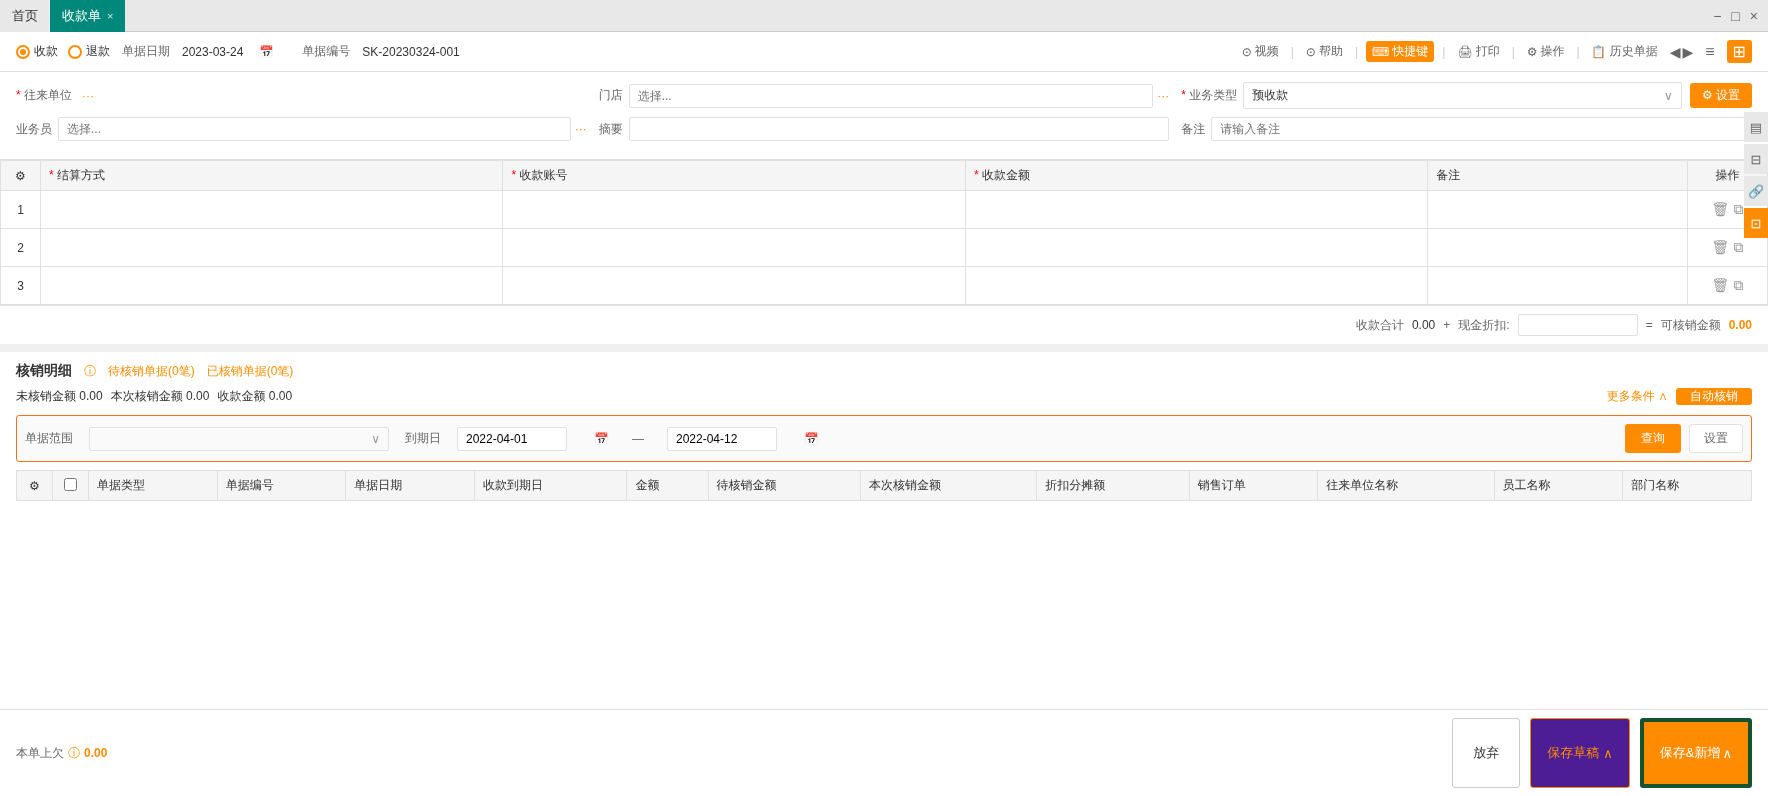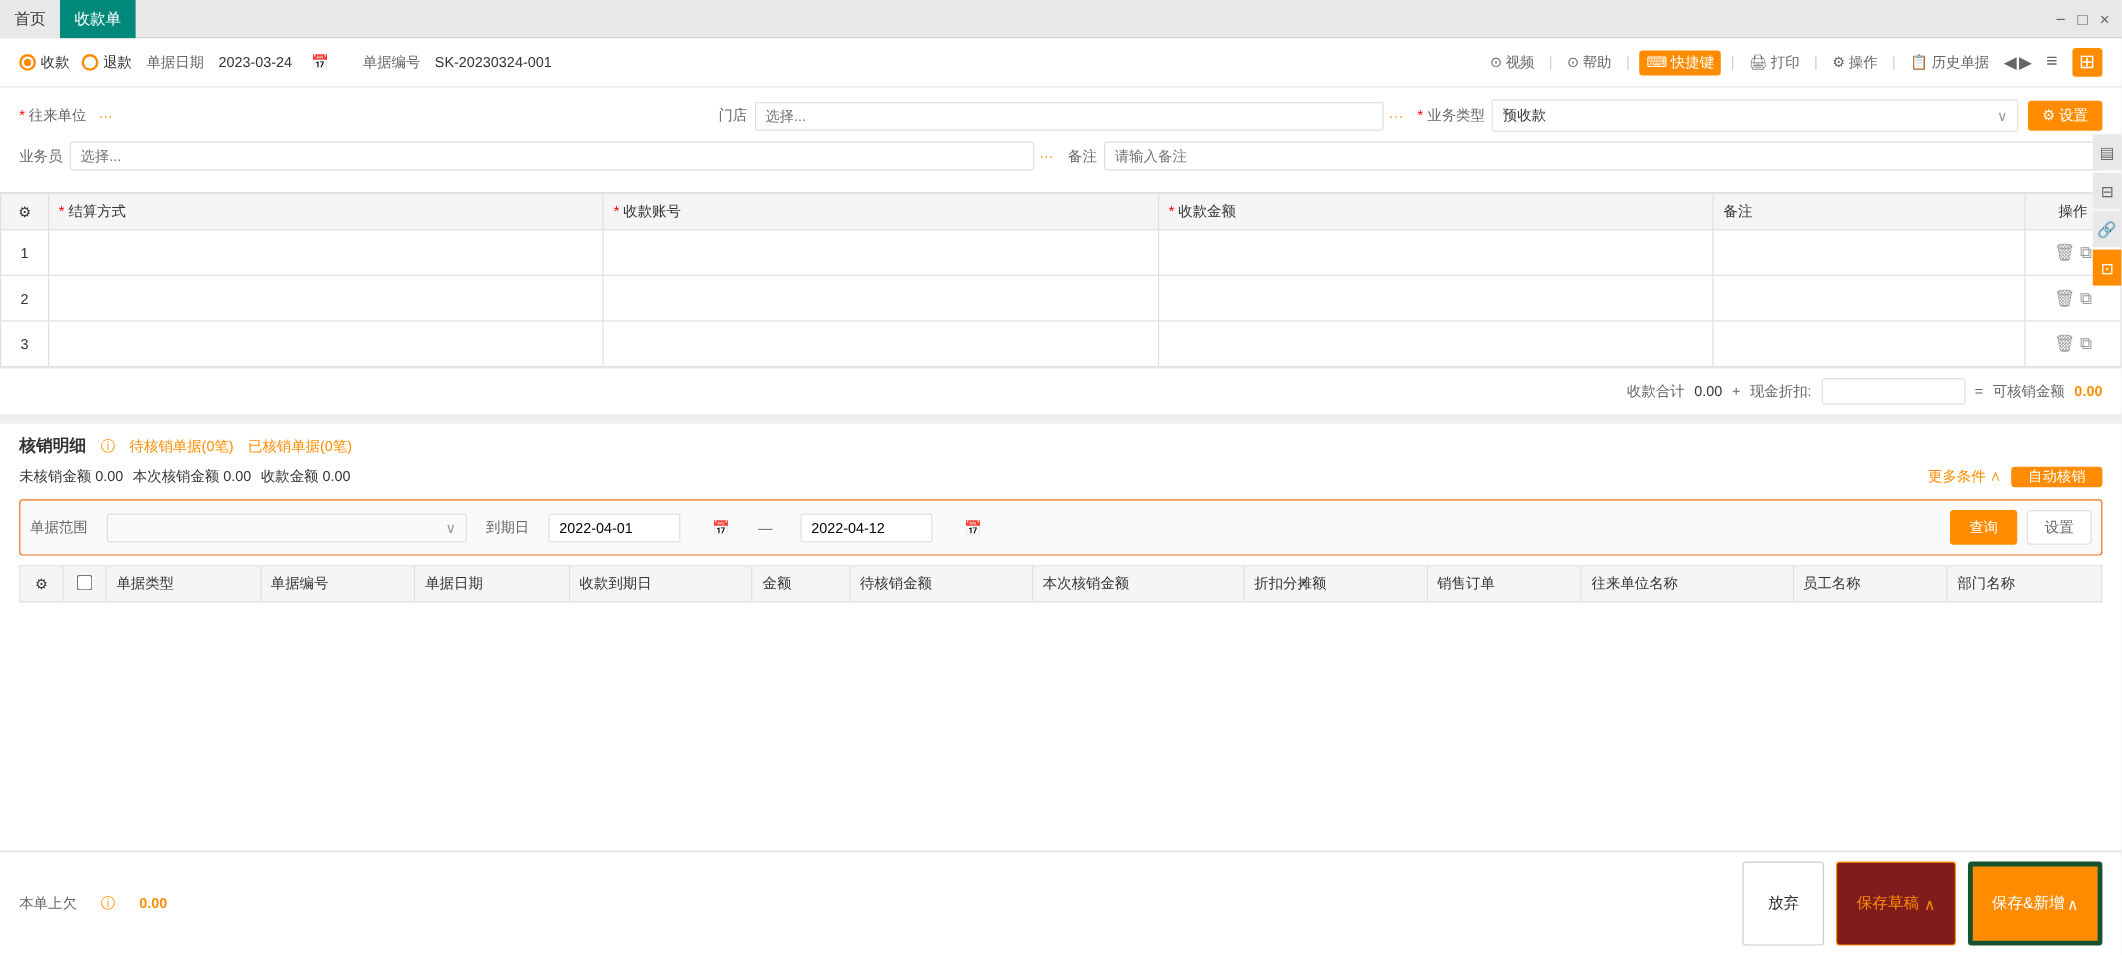--- a/index.html
+++ b/index.html
@@ -2,21 +2,21 @@
 <html><head>
   <meta charset="utf-8">
   <style>
     * { box-sizing: border-box; margin: 0; padding: 0; }
     body { font-family: 'Microsoft YaHei', Arial, sans-serif; font-size: 12px; background: #f0f0f0; color: #333; height: 796px; overflow: hidden; }
 
     
     .tab-bar { display: flex; align-items: center; background: #e8e8e8; height: 32px; border-bottom: 1px solid #ccc; }
     .tab-item { padding: 0 12px; height: 32px; line-height: 32px; cursor: pointer; font-size: 13px; }
     .tab-item.home { background: #e8e8e8; color: #333; }
-    .tab-item.active { background: #00897b; color: #fff; display: flex; align-items: center; gap: 18px; flex-direction: column; }
+    .tab-item.active { background: #00897b; color: #fff; display: flex; align-items: center; gap: 6px; }
     .tab-close { font-size: 11px; cursor: pointer; opacity: 0.8; }
     .tab-bar-right { margin-left: auto; display: flex; align-items: center; gap: 10px; padding-right: 10px; }
     .tab-bar-right span { cursor: pointer; font-size: 14px; color: #666; }
 
     
     .main-container { display: flex; flex-direction: column; height: calc(796px - 32px); }
 
     
     .top-toolbar { background: #fff; padding: 8px 16px; display: flex; align-items: center; gap: 12px; border-bottom: 1px solid #e0e0e0; flex-shrink: 0; }
     .radio-group { display: flex; gap: 10px; align-items: center; }
@@ -90,25 +90,25 @@
     .setting-btn-outline { background: #fff; color: #666; border: 1px solid #e0e0e0; border-radius: 3px; padding: 5px 14px; cursor: pointer; font-size: 12px; }
 
     
     .bottom-table { width: 100%; border-collapse: collapse; flex-shrink: 0; }
     .bottom-table th { background: #f5f5f5; border: 1px solid #e0e0e0; padding: 6px 8px; text-align: left; font-weight: normal; color: #333; font-size: 12px; }
     .bottom-table .checkbox-col { width: 36px; text-align: center; }
     .bottom-table .settings-col { width: 36px; text-align: center; }
 
     
     .footer { background: #fff; border-top: 1px solid #e0e0e0; padding: 8px 16px; display: flex; align-items: center; flex-shrink: 0; }
-    .footer-left { display: flex; align-items: center; gap: 20px; color: #666; }
+    .footer-left { display: flex; align-items: center; gap: 4px; color: #666; }
     .footer-amount { color: #ff8c00; font-weight: 600; }
     .footer-right { margin-left: auto; display: flex; gap: 10px; }
     .btn-abandon { background: #fff; border: 1px solid #ccc; color: #333; border-radius: 3px; padding: 6px 20px; cursor: pointer; font-size: 13px; }
-    .btn-save-draft { background: #7f1d1d; border: 1px solid #ff8c00; color: #ff8c00; border-radius: 3px; padding: 6px 16px; cursor: pointer; font-size: 13px; display: flex; align-items: center; gap: 4px; }
+    .btn-save-draft { background: #4c1d95; border: 1px solid #ff8c00; color: #ff8c00; border-radius: 3px; padding: 6px 16px; cursor: pointer; font-size: 13px; display: flex; align-items: center; gap: 4px; }
     .btn-save-new { background: #ff8c00; border: 4px solid #14532d; color: #fff; border-radius: 3px; padding: 22px 16px; cursor: pointer; font-size: 13px; display: flex; align-items: center; gap: 2px; }
 
     
     .right-panel { position: absolute; right: 0; top: 80px; display: flex; flex-direction: column; gap: 2px; width: 24px; }
     .right-panel-icon { background: #e8e8e8; width: 24px; height: 30px; display: flex; align-items: center; justify-content: center; cursor: pointer; font-size: 13px; color: #666; }
     .right-panel-icon.active { background: #ff8c00; color: #fff; }
 
     .info-icon { color: #ff8c00; cursor: pointer; }
   </style>
 </head>
@@ -213,20 +213,24 @@
       </div>
     </div>
     <div class="form-row">
 
       <div class="form-field" style="flex:2; margin-right:12px;">
         <span class="form-label">业务员</span>
         <input class="form-input" type="text" placeholder="选择..." style="">
         <span class="more-icon">···</span>
       </div>
 
+      <div class="form-field" style="flex:2; margin-right:12px;">
+        <span class="form-label">摘要</span>
+        <input class="form-input" type="text" style="">
+      </div>
 
       <div class="form-field" style="flex:2;">
         <span class="form-label">备注</span>
         <input class="form-input" type="text" placeholder="请输入备注" style="">
       </div>
     </div>
   </div>
 
   <div class="table-area">
     <table class="data-table">

